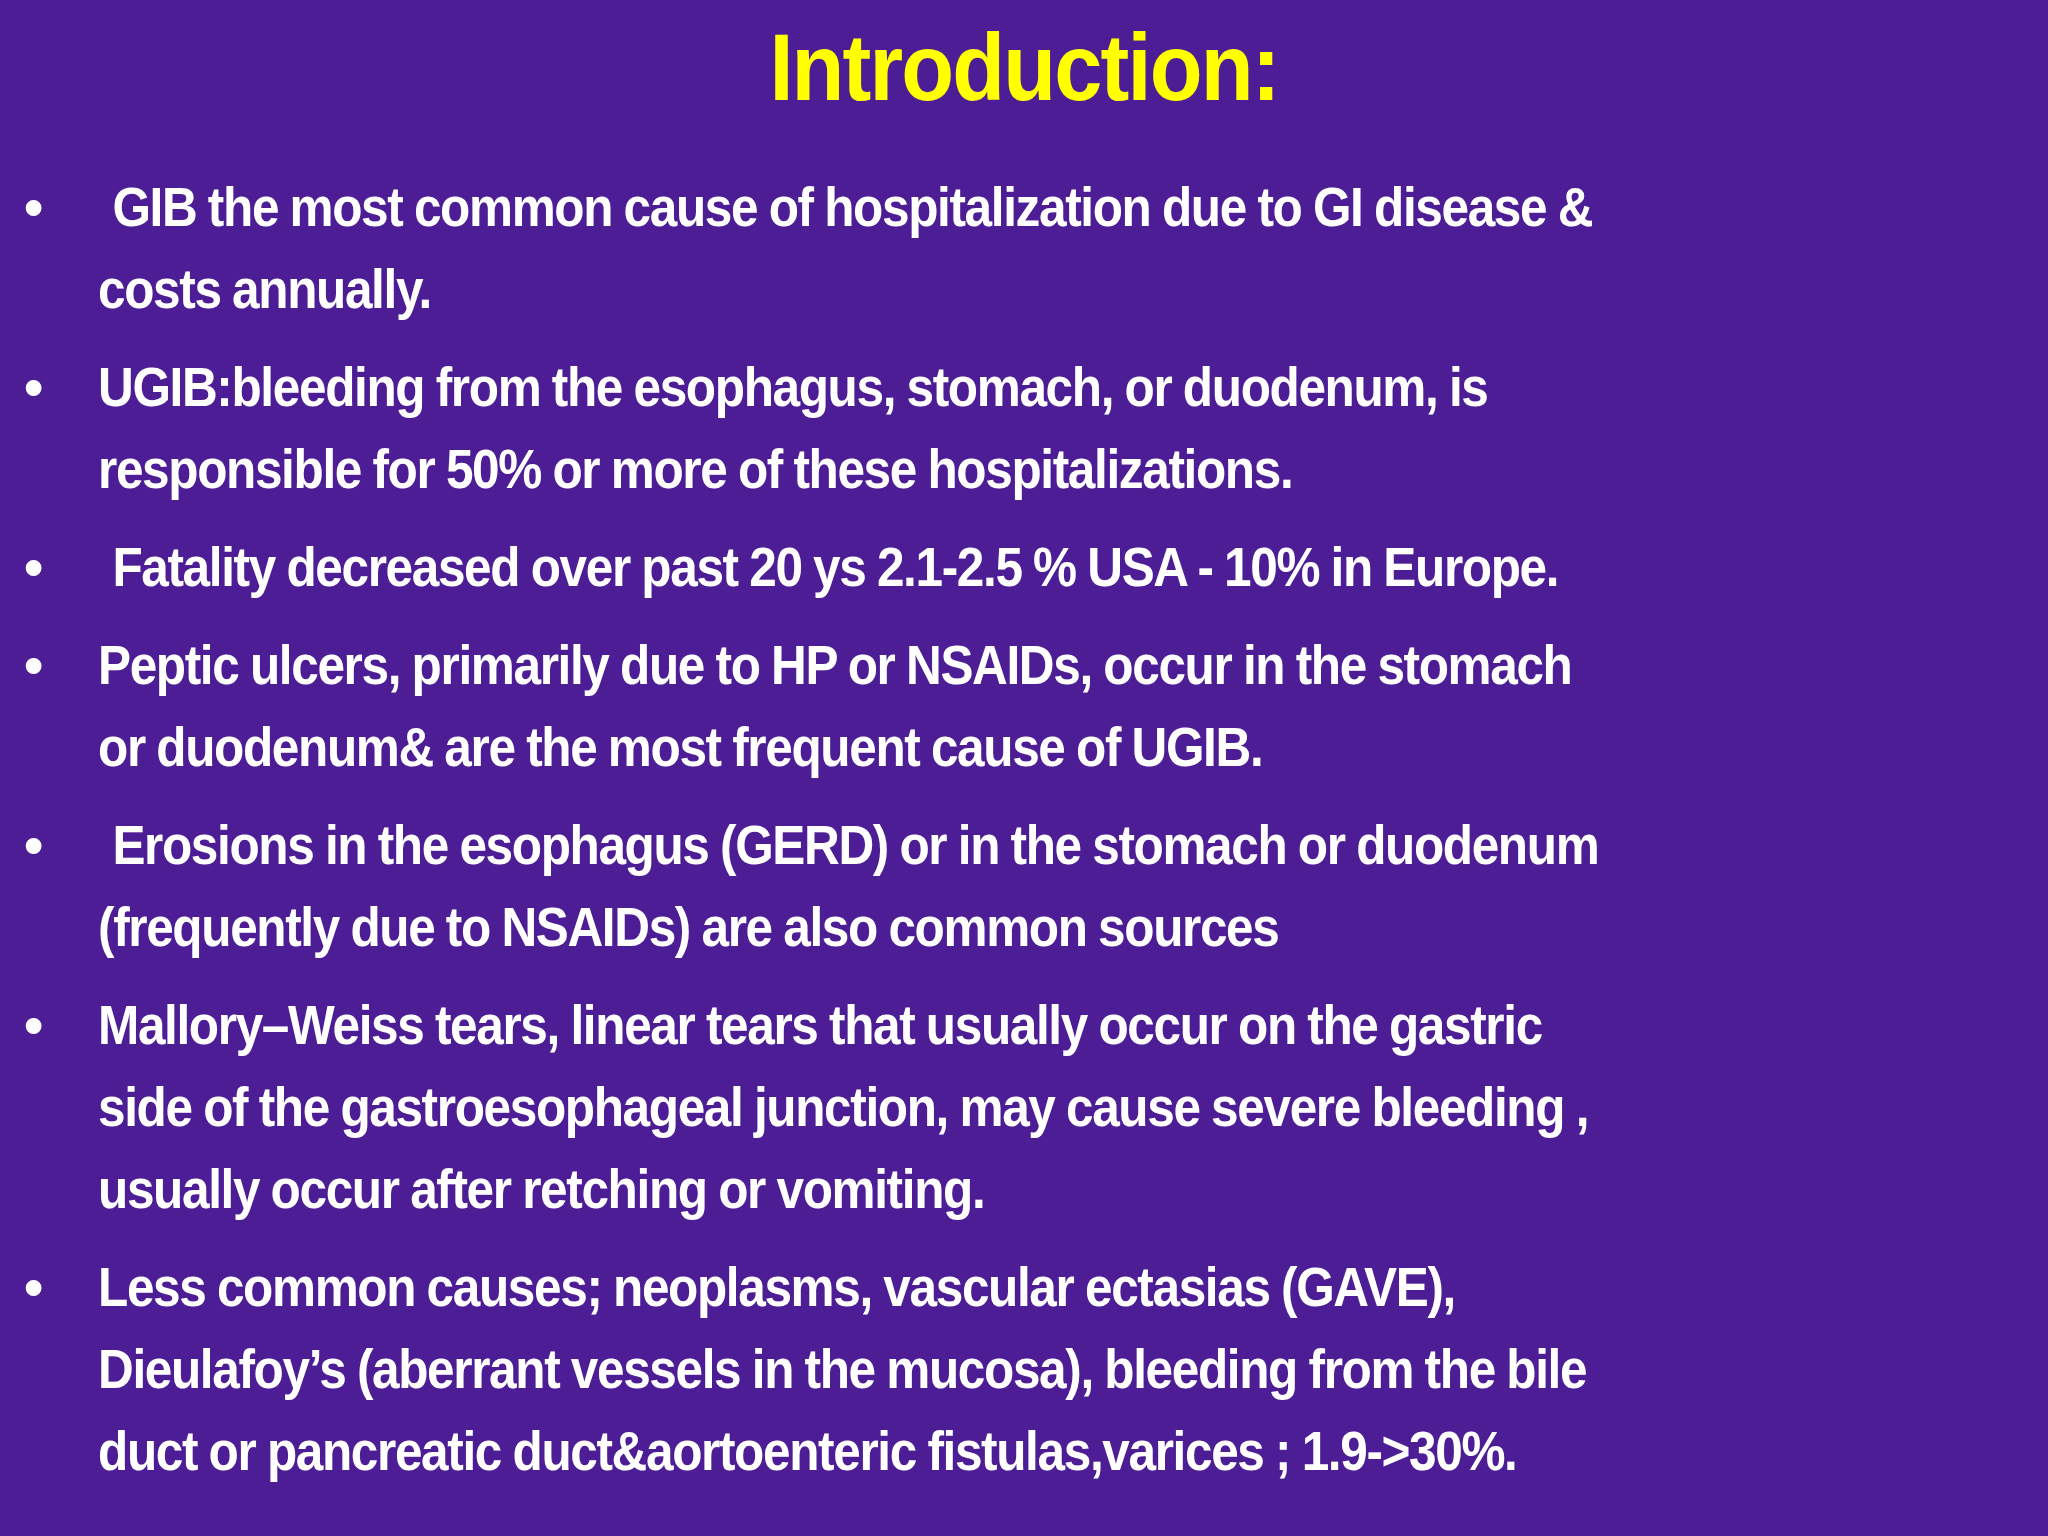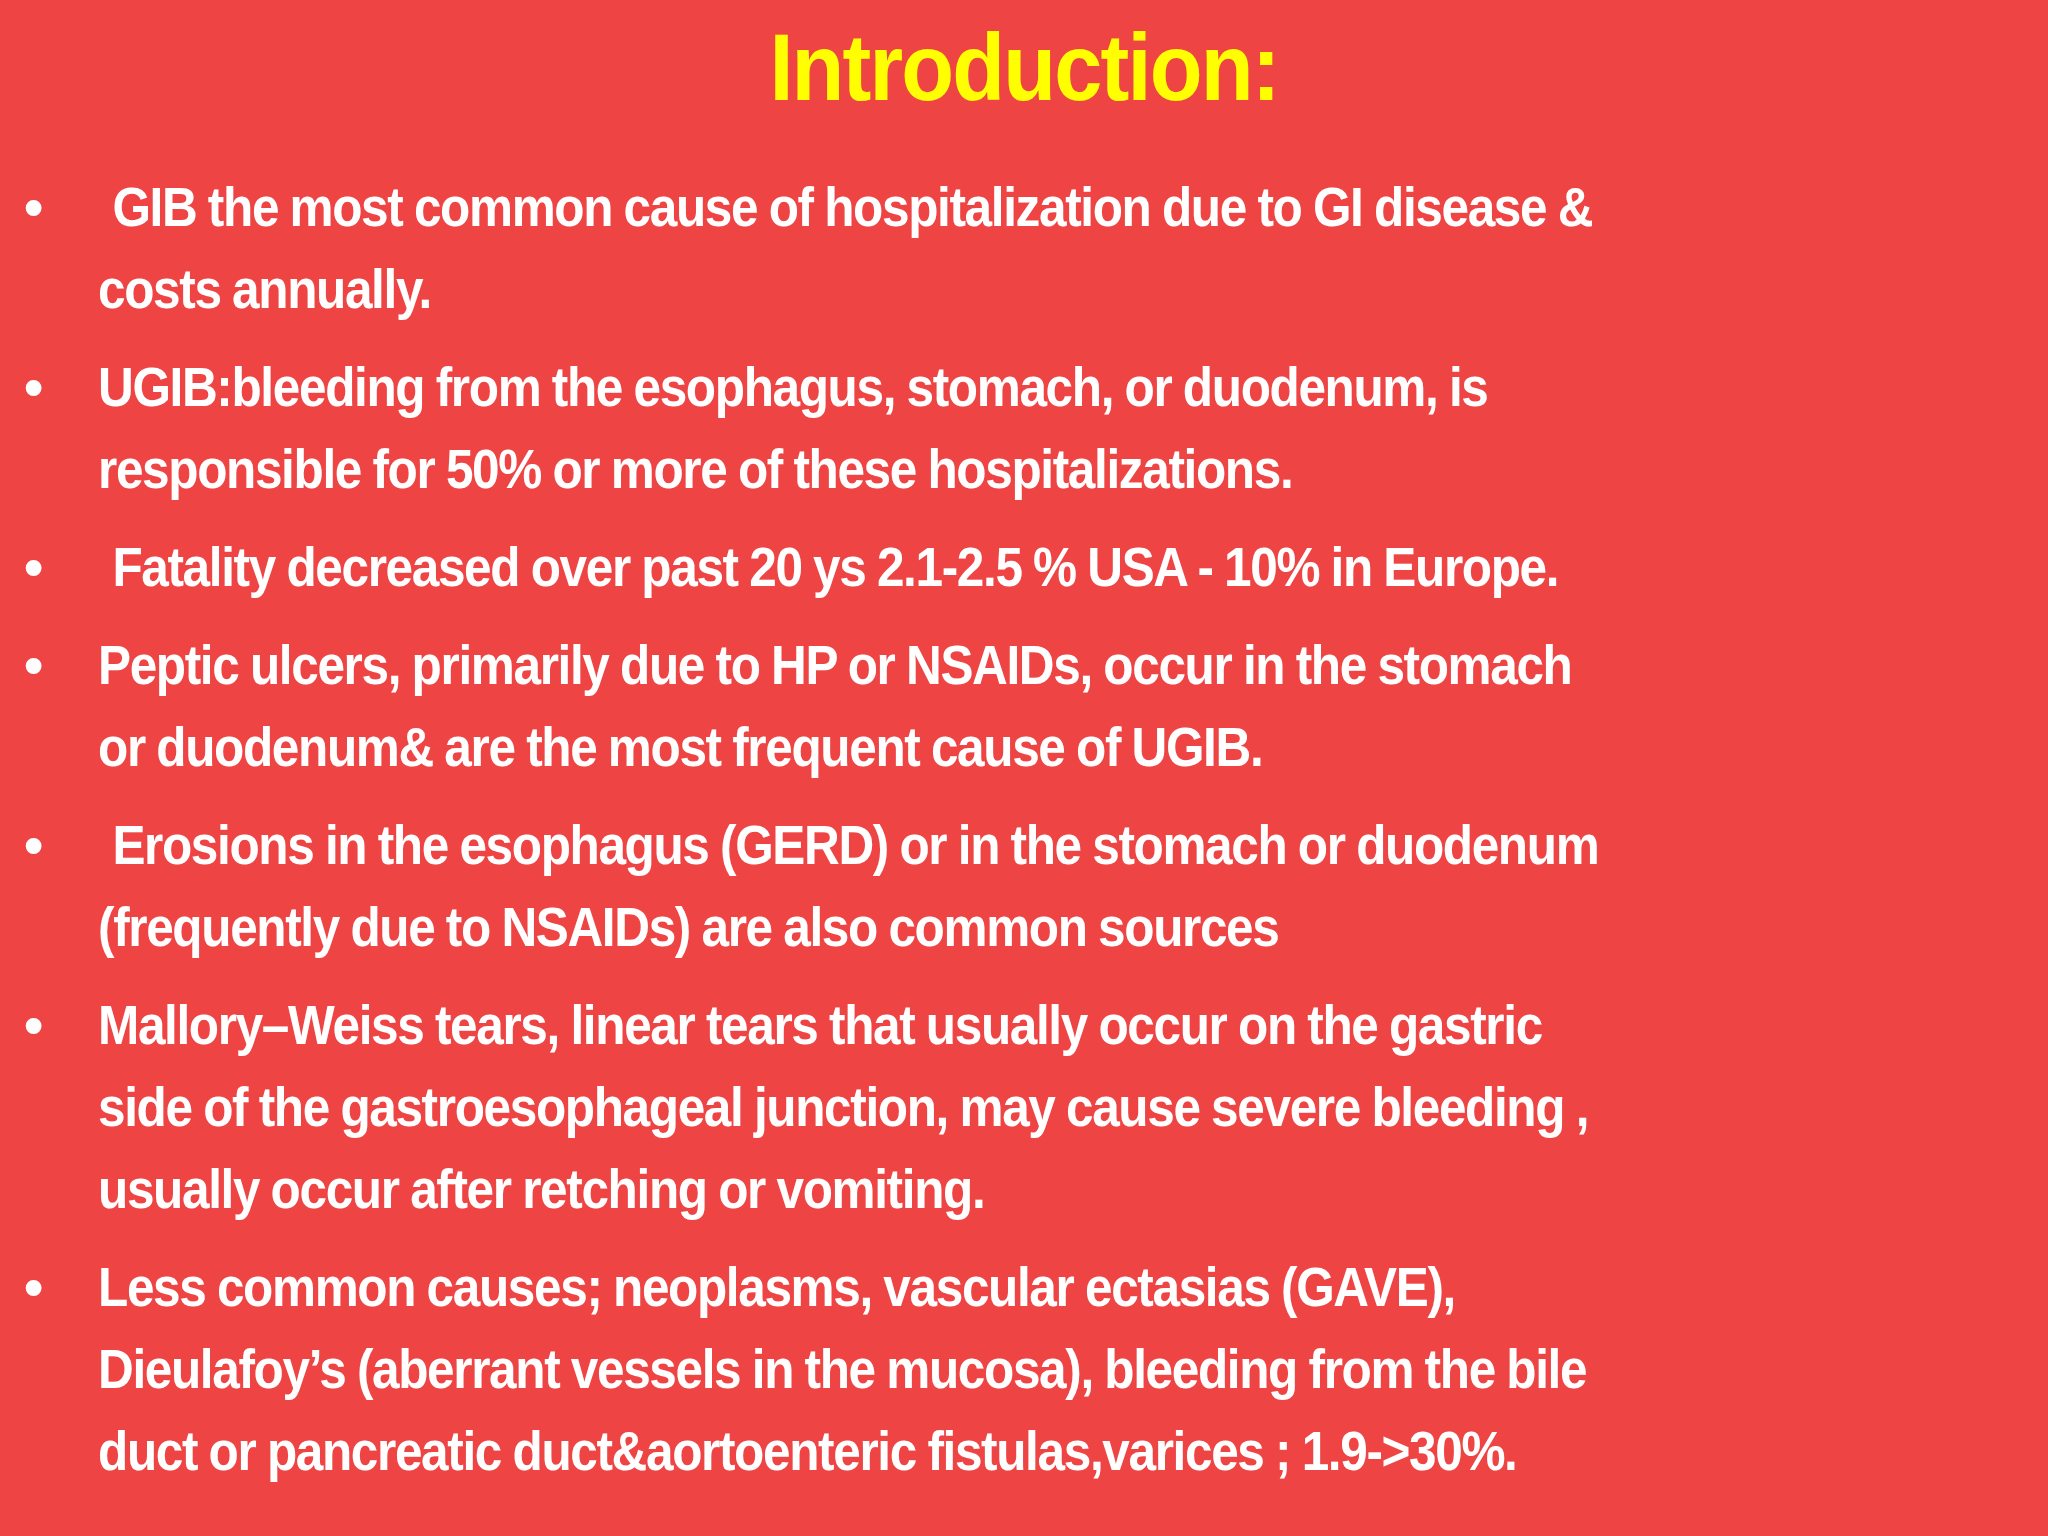--- a/index.html
+++ b/index.html
@@ -13,21 +13,21 @@
       background: #0000FF;
       font-family: "Liberation Sans", "DejaVu Sans", sans-serif;
       color: #FFFFFF;
       position: relative;
     }
     .slide {
       position: absolute;
       left: 0; top: 0;
       width: 2048px;
       height: 1536px;
-      background: #ef4444;
+      background: #4c1d95;
     }
     .title {
       position: absolute;
       left: 0;
       top: 8px;
       width: 2048px;
       text-align: center;
       font-size: 94px;
       font-weight: bold;
       color: #FFFF00;

